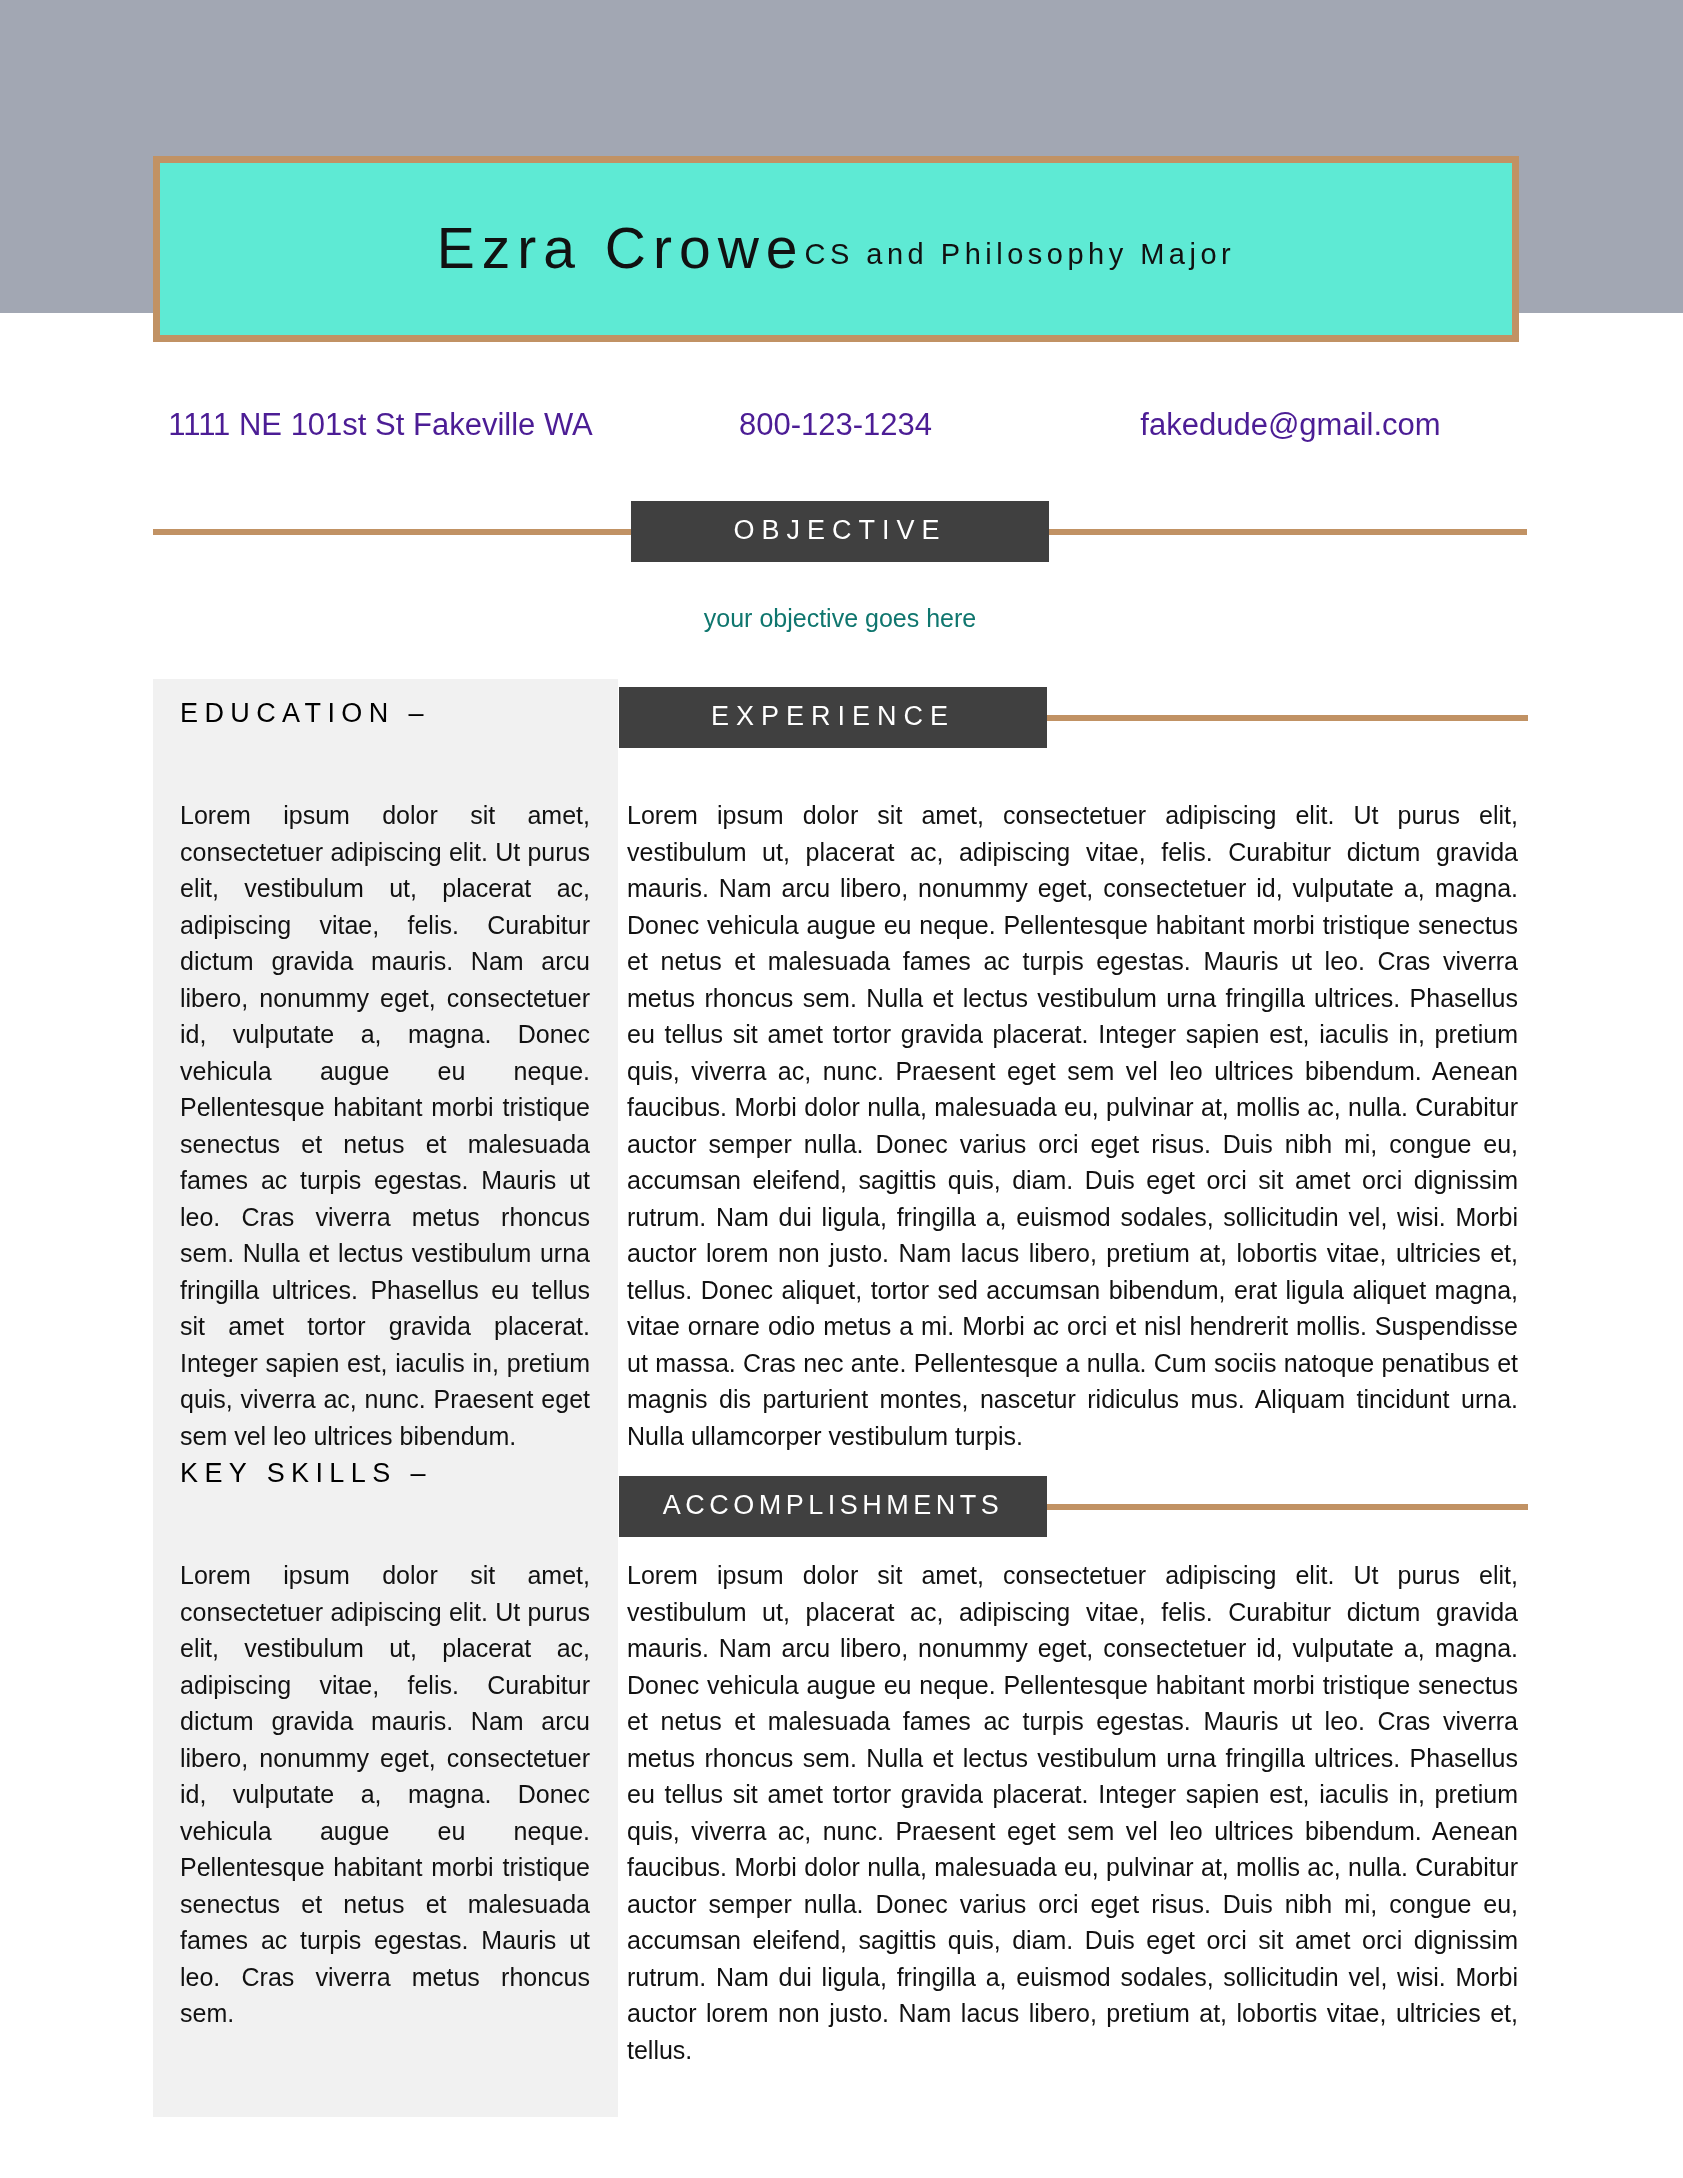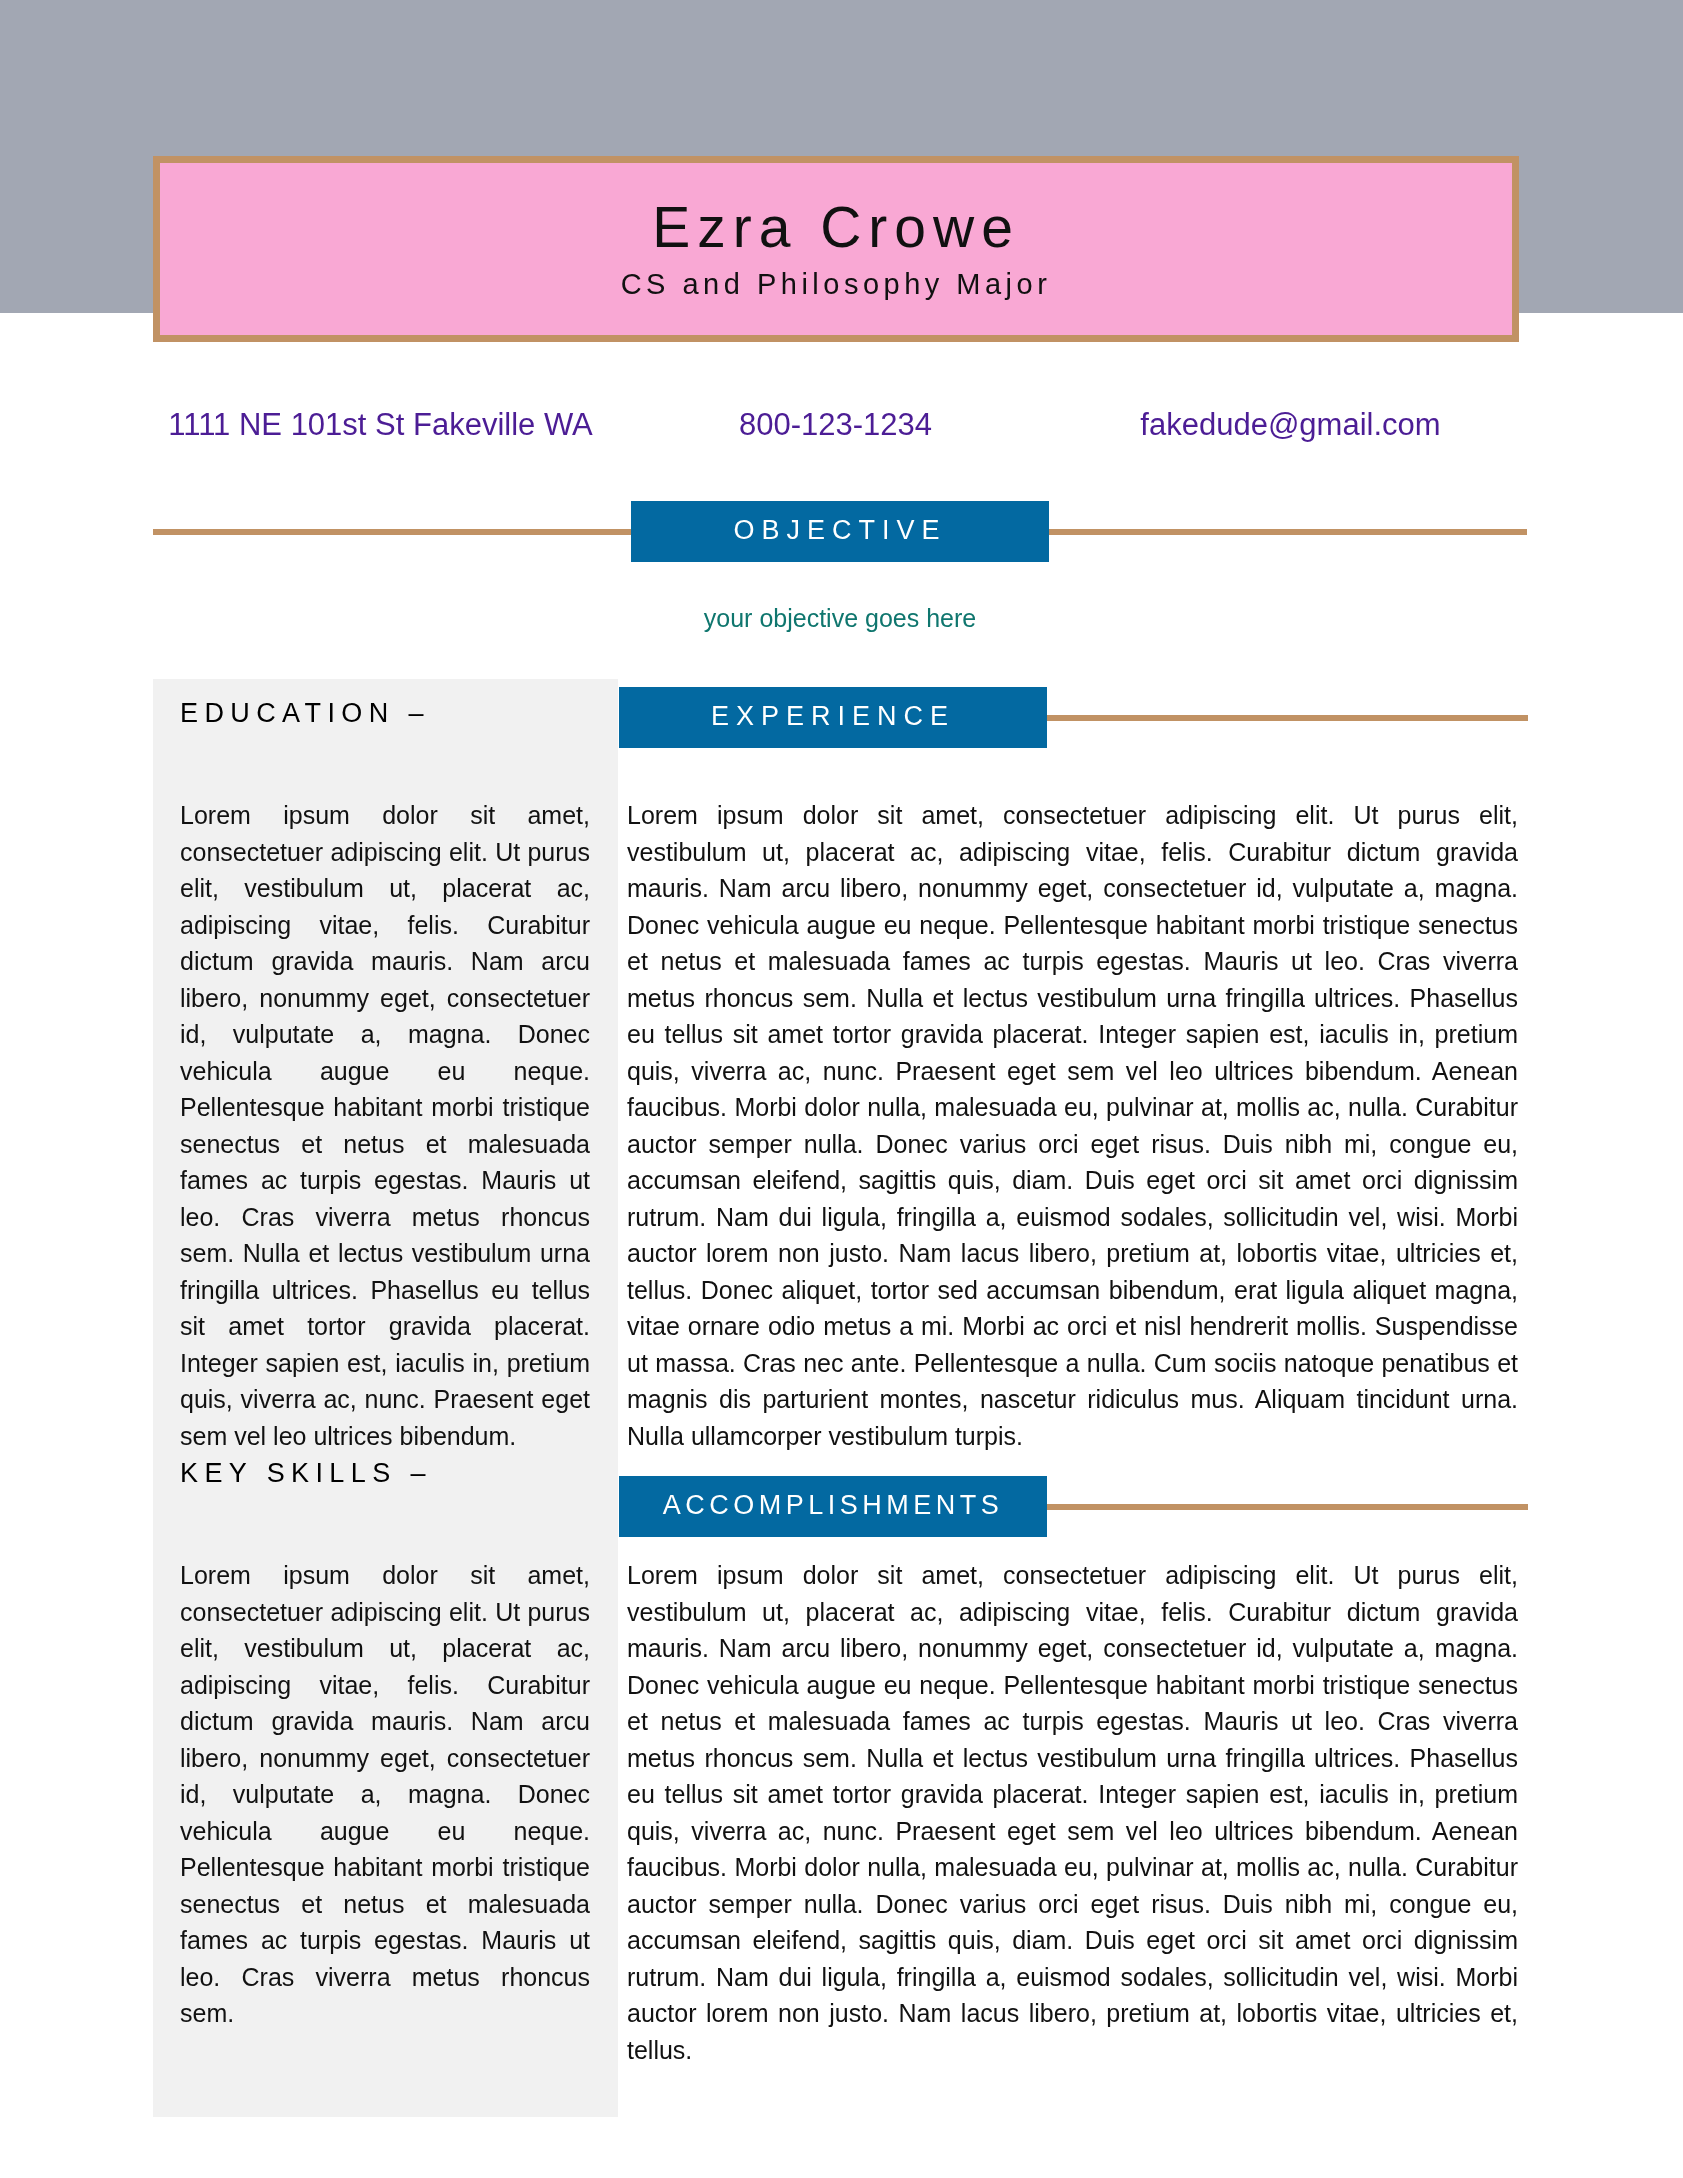--- a/index.html
+++ b/index.html
@@ -26,24 +26,24 @@
   }
 
   
   .name-box {
     position: absolute;
     left: 153px;
     top: 156px;
     width: 1366px;
     height: 186px;
     box-sizing: border-box;
-    background: #f9a8d4;
+    background: #5eead4;
     border: 7px solid #c19264;
     display: flex;
-    flex-direction: column;
+    flex-direction: row;
     align-items: center;
     justify-content: center;
   }
   .name-title {
     font-size: 57px;
     font-weight: 400;
     letter-spacing: 7px;
     color: #111111;
     line-height: 1.08;
     white-space: nowrap;
@@ -89,21 +89,21 @@
     position: absolute;
     display: flex;
     align-items: center;
   }
   .rule-line {
     height: 6px;
     background: #c19264;
     flex: 1 1 auto;
   }
   .rule-tag {
-    background: #0369a1;
+    background: #404040;
     color: #ffffff;
     font-size: 27px;
     letter-spacing: 7px;
     text-align: center;
     padding: 14px 0 16px 0;
     box-sizing: border-box;
     flex: 0 0 auto;
     white-space: nowrap;
   }
 

